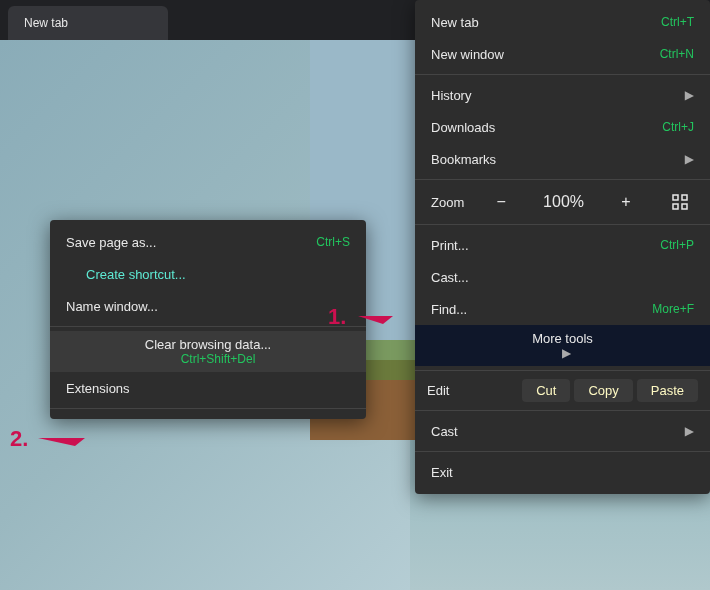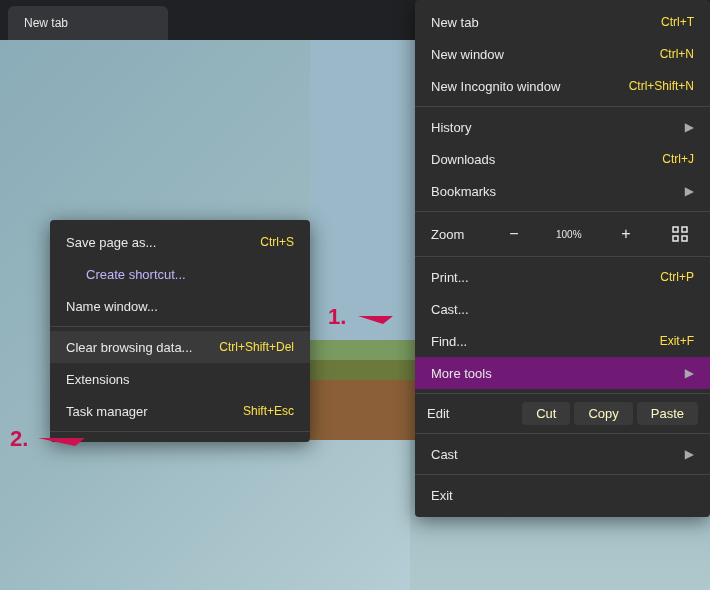--- a/index.html
+++ b/index.html
@@ -39,34 +39,35 @@
       align-items: center;
       justify-content: space-between;
       padding: 6px 16px;
       cursor: pointer;
       white-space: nowrap;
       min-height: 32px;
     }
 
     .menu-item.highlighted {
       background: #3a3a3a;
+      flex-direction: column;
     }
 
     .menu-item.disabled {
-      color: #c4b5fd;
+      color: #5eead4;
       padding-left: 36px;
     }
 
     .menu-item .label {
       font-size: 13px;
     }
 
     .menu-item .shortcut {
       font-size: 12px;
-      color: #fde047;
+      color: #22c55e;
       margin-left: 20px;
     }
 
     .menu-item .arrow-right {
       font-size: 12px;
       color: #aaa;
       margin-left: 8px;
     }
 
     .menu-divider {
@@ -96,25 +97,25 @@
       display: flex;
       align-items: center;
       justify-content: center;
       color: #e8e8e8;
       cursor: pointer;
       border-radius: 3px;
       font-size: 16px;
     }
 
     .zoom-row .zoom-value {
-      font-size: 10px;
+      font-size: 16px;
       color: #e8e8e8;
       padding: 0 6px;
       min-width: 40px;
-      text-align: left;
+      text-align: right;
     }
 
     .zoom-row .fullscreen-btn {
       width: 28px;
       height: 28px;
       display: flex;
       align-items: center;
       justify-content: center;
       color: #e8e8e8;
       cursor: pointer;
@@ -144,21 +145,21 @@
       cursor: pointer;
       font-size: 13px;
       color: #fef9c3;
     }
 
     
     .sub-menu {
       position: absolute;
       top: 220px;
       left: 50px;
-      width: 260px;
+      width: 316px;
       background: #2d2d2d;
       border-radius: 4px;
       box-shadow: 0 4px 20px rgba(0,0,0,0.5);
       padding: 6px 0;
       color: #e8e8e8;
       z-index: 10;
     }
 
     
     .step1-indicator {
@@ -268,24 +269,20 @@
 
 <div class="chrome-menu">
 
   <div class="menu-item">
     <span class="label">New tab</span>
     <span class="shortcut">Ctrl+T</span>
   </div>
   <div class="menu-item">
     <span class="label">New window</span>
     <span class="shortcut">Ctrl+N</span>
-  </div>
-  <div class="menu-item">
-    <span class="label">New Incognito window</span>
-    <span class="shortcut">Ctrl+Shift+N</span>
   </div>
 
   <div class="menu-divider"></div>
 
   <div class="menu-item">
     <span class="label">History</span>
     <span class="arrow-right">▶</span>
   </div>
   <div class="menu-item">
     <span class="label">Downloads</span>
@@ -317,23 +314,23 @@
 
   <div class="menu-item">
     <span class="label">Print...</span>
     <span class="shortcut">Ctrl+P</span>
   </div>
   <div class="menu-item">
     <span class="label">Cast...</span>
   </div>
   <div class="menu-item">
     <span class="label">Find...</span>
-    <span class="shortcut">Exit+F</span>
-  </div>
-  <div class="menu-item highlighted" style="background:#701a75;justify-content:space-between;">
+    <span class="shortcut">More+F</span>
+  </div>
+  <div class="menu-item highlighted" style="background:#0f172a;justify-content:space-between;">
     <span class="label">More tools</span>
     <span class="arrow-right">▶</span>
   </div>
 
   <div class="menu-divider"></div>
 
   <div class="edit-row">
     <span class="edit-label">Edit</span>
     <div class="edit-btn">Cut</div>
     <div class="edit-btn">Copy</div>
@@ -368,20 +365,16 @@
 
   <div class="menu-divider"></div>
 
   <div class="menu-item highlighted" style="background:#3a3a3a;">
     <span class="label">Clear browsing data...</span>
     <span class="shortcut">Ctrl+Shift+Del</span>
   </div>
   <div class="menu-item">
     <span class="label">Extensions</span>
   </div>
-  <div class="menu-item">
-    <span class="label">Task manager</span>
-    <span class="shortcut">Shift+Esc</span>
-  </div>
 
   <div class="menu-divider"></div>
 
 </div>
 
 </body></html>

